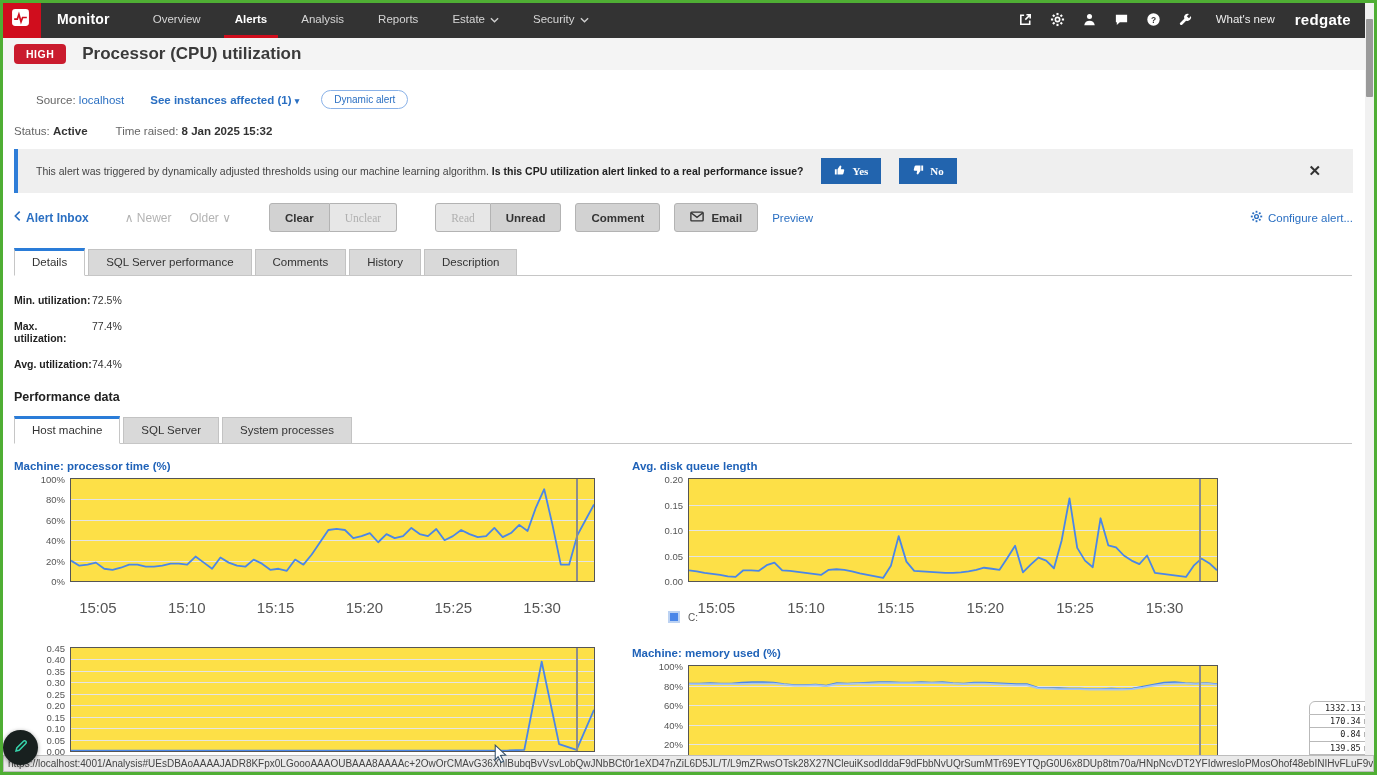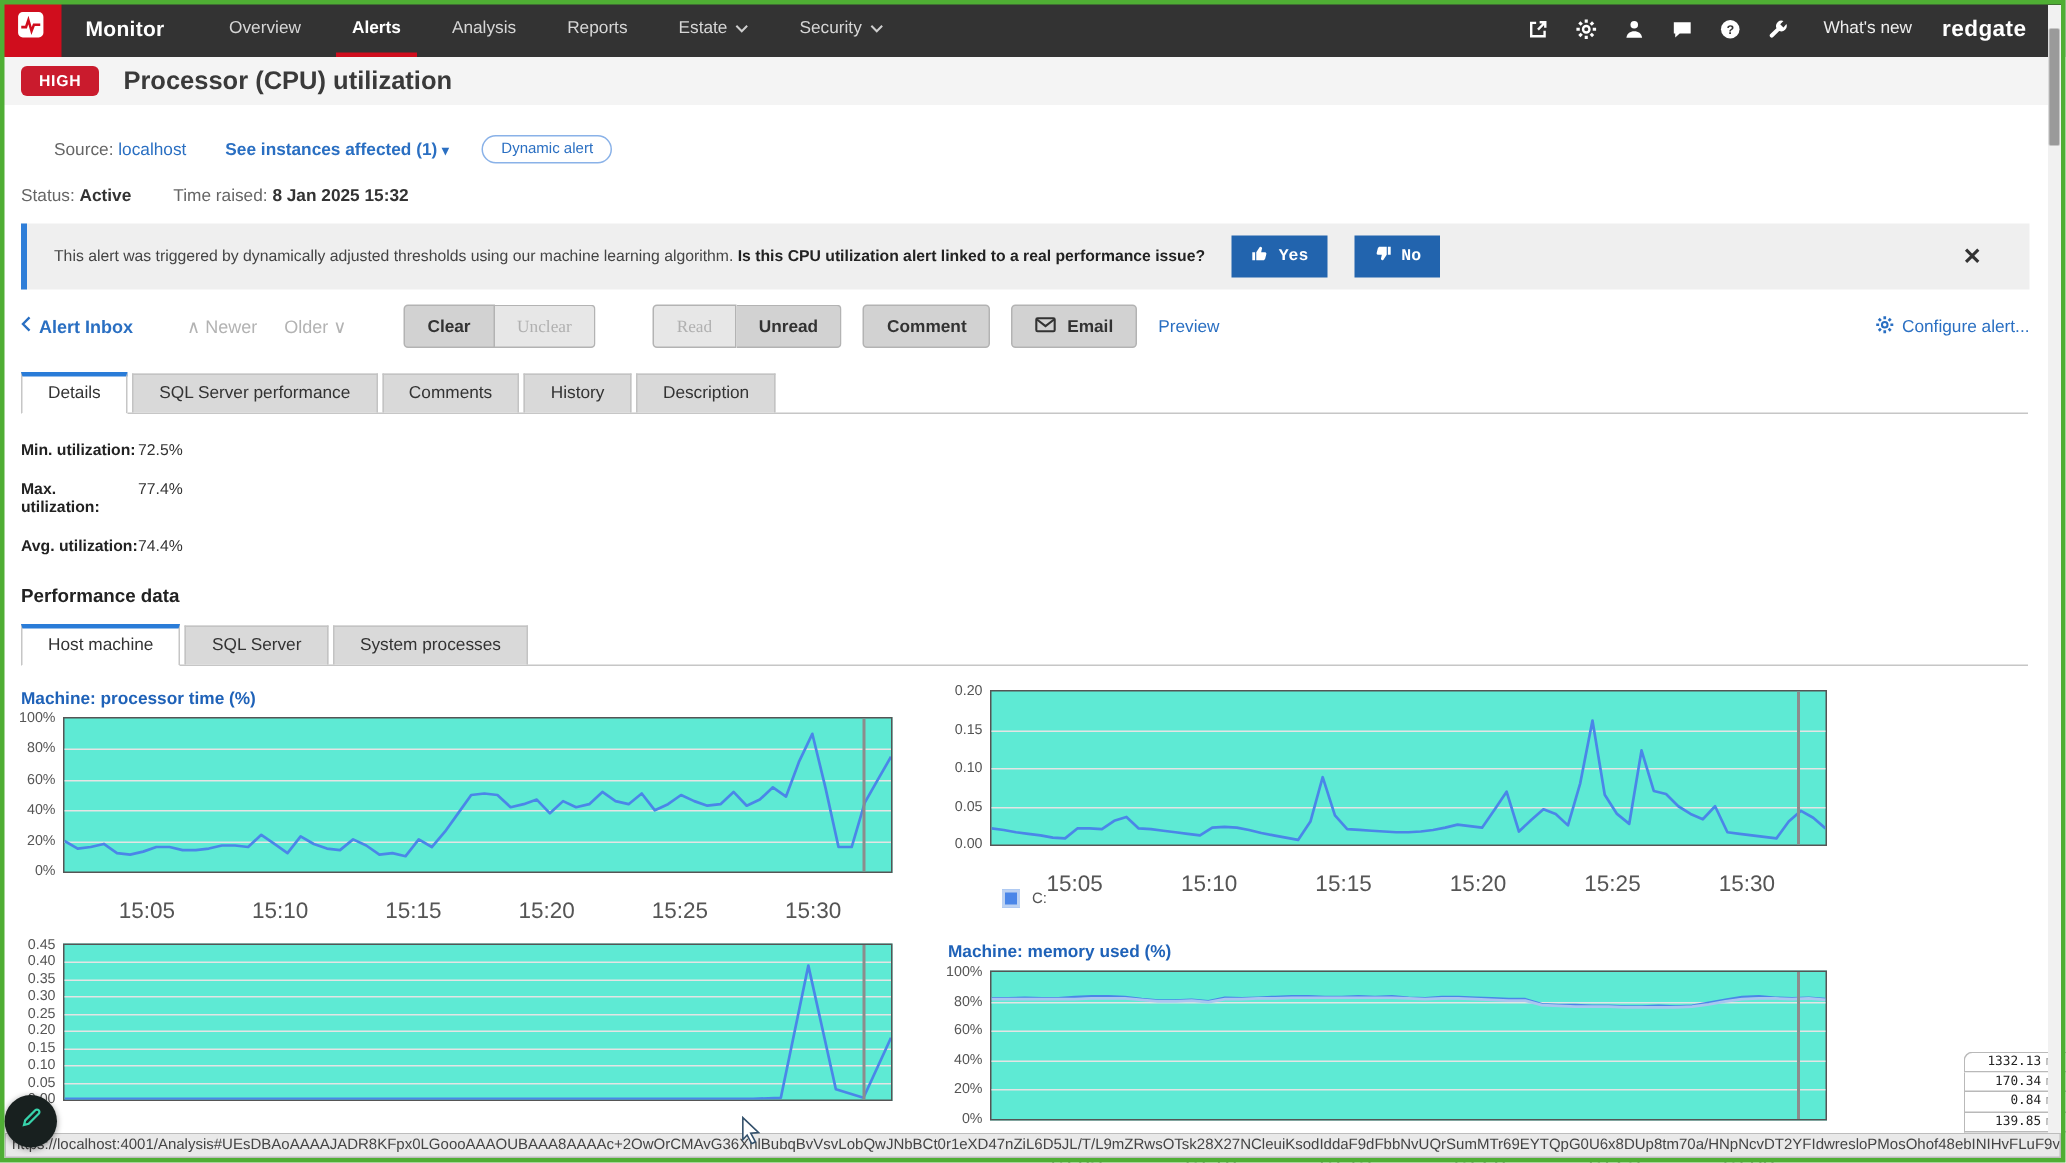--- a/index.html
+++ b/index.html
@@ -37,21 +37,21 @@
   .instances-link { font-weight:bold; margin-left:26px; }
   .caret-down { font-size:9px; }
   .pill { margin-left:22px; border:1px solid #8ab2e8; color:#2a6fc2; border-radius:12px; font-size:10px; padding:3px 12px; cursor:pointer; }
 
   
   .ml-banner { margin:12px 24px 0 14px; background:#efefef; border-left:4px solid #2f7ed8; min-height:44px;
     display:flex; align-items:center; gap:10px; padding:8px 14px 8px 18px; position:relative; }
   .ml-text { font-size:10.5px; color:#444; }
   .ml-q { font-weight:bold; color:#222; }
   .ml-btn { display:inline-flex; align-items:center; gap:6px; background:#2264ae; color:#fff; border:none; border-radius:0;
-    font-size:11px; font-weight:bold; padding:6px 13px; margin-left:8px; cursor:pointer; font-family:Liberation Mono, monospace; }
+    font-size:11px; font-weight:bold; padding:6px 13px; margin-left:8px; cursor:pointer; font-family:Liberation Serif, serif; }
   .ml-close { position:absolute; right:32px; top:50%; transform:translateY(-50%); font-size:15px; font-weight:bold; color:#333; cursor:pointer; }
 
   
   .toolbar { display:flex; align-items:center; margin:10px 24px 0 14px; position:relative; }
   .back-link { display:flex; align-items:center; gap:5px; color:#2a6fc2; font-size:12px; font-weight:bold; cursor:pointer; }
   .pager { display:flex; align-items:center; gap:18px; margin-left:36px; color:#b3b3b3; font-size:12px; }
   .pager span { cursor:default; }
   .btn-group { display:flex; margin-left:38px; }
   .tb-btn { height:29px; display:flex; align-items:center; gap:7px; padding:0 15px; font-size:11.5px; font-family:inherit;
     background:#d2d2d2; border:1px solid #b3b3b3; color:#333; font-weight:bold; cursor:pointer; border-radius:3px; }
@@ -73,21 +73,21 @@
   .detail-rows { margin:18px 0 0 14px; }
   .detail-row { display:flex; margin-bottom:14px; font-size:10.5px; }
   .detail-label { width:78px; font-weight:bold; color:#222; }
   .detail-value { color:#333; }
   .perf-heading { margin:20px 0 0 14px; font-size:12.5px; font-weight:bold; color:#222; }
   .subtabbar { margin-top:12px; }
 
   
   .charts { display:grid; grid-template-columns:581px 586px; column-gap:37px; row-gap:22px; padding-left:14px; margin-top:16px; }
   .chart-title { color:#1f62b8; font-size:11.5px; font-weight:bold; margin-bottom:6px; }
-  .plot { position:relative; margin-left:28px; border:1.5px solid #555; background:#5eead4; }
+  .plot { position:relative; margin-left:56px; border:1.5px solid #555; background:#fde047; }
   .plot.h104 { height:104px; }
   .plot.h105 { height:105px; }
   .plot.h100 { height:100px; }
   .gridline { position:absolute; left:0; right:0; height:1px; background:#e4e4e4; }
   .ytick { position:absolute; right:calc(100% + 6px); transform:translateY(-50%); font-size:9.5px; color:#555; white-space:nowrap; }
   .plot svg { position:absolute; inset:0; width:100%; height:100%; }
   .cursor-line { position:absolute; top:0; bottom:0; width:2.5px; background:#8c8c8c; }
   .xaxis { position:relative; margin-left:36px; height:16px; margin-top:3px; }
   .xtick { position:absolute; transform:translateX(-50%); font-size:15px; color:#555; top:14px; }
   .legend { margin:8px 0 0 36px; display:flex; align-items:center; gap:8px; height:16px; }
@@ -337,20 +337,21 @@
         <span class="xtick" style="left: 8.8%;">15:05</span>
         <span class="xtick" style="left: 25.1%;">15:10</span>
         <span class="xtick" style="left: 41.4%;">15:15</span>
         <span class="xtick" style="left: 57.7%;">15:20</span>
         <span class="xtick" style="left: 74%;">15:25</span>
         <span class="xtick" style="left: 90.3%;">15:30</span>
       </div>
 
   </div>
   <div class="chart">
+    <div class="chart-title">Avg. disk queue length</div>
     <div class="plot h104">
         <div class="ytick" style="top: 0%;">0.20</div>
         <div class="ytick" style="top: 25%;">0.15</div>
         <div class="gridline" style="top: 25%;"></div>
         <div class="ytick" style="top: 50%;">0.10</div>
         <div class="gridline" style="top: 50%;"></div>
         <div class="ytick" style="top: 75%;">0.05</div>
         <div class="gridline" style="top: 75%;"></div>
         <div class="ytick" style="top: 100%;">0.00</div>
         <svg viewBox="0 0 1000 1000" preserveAspectRatio="none">

